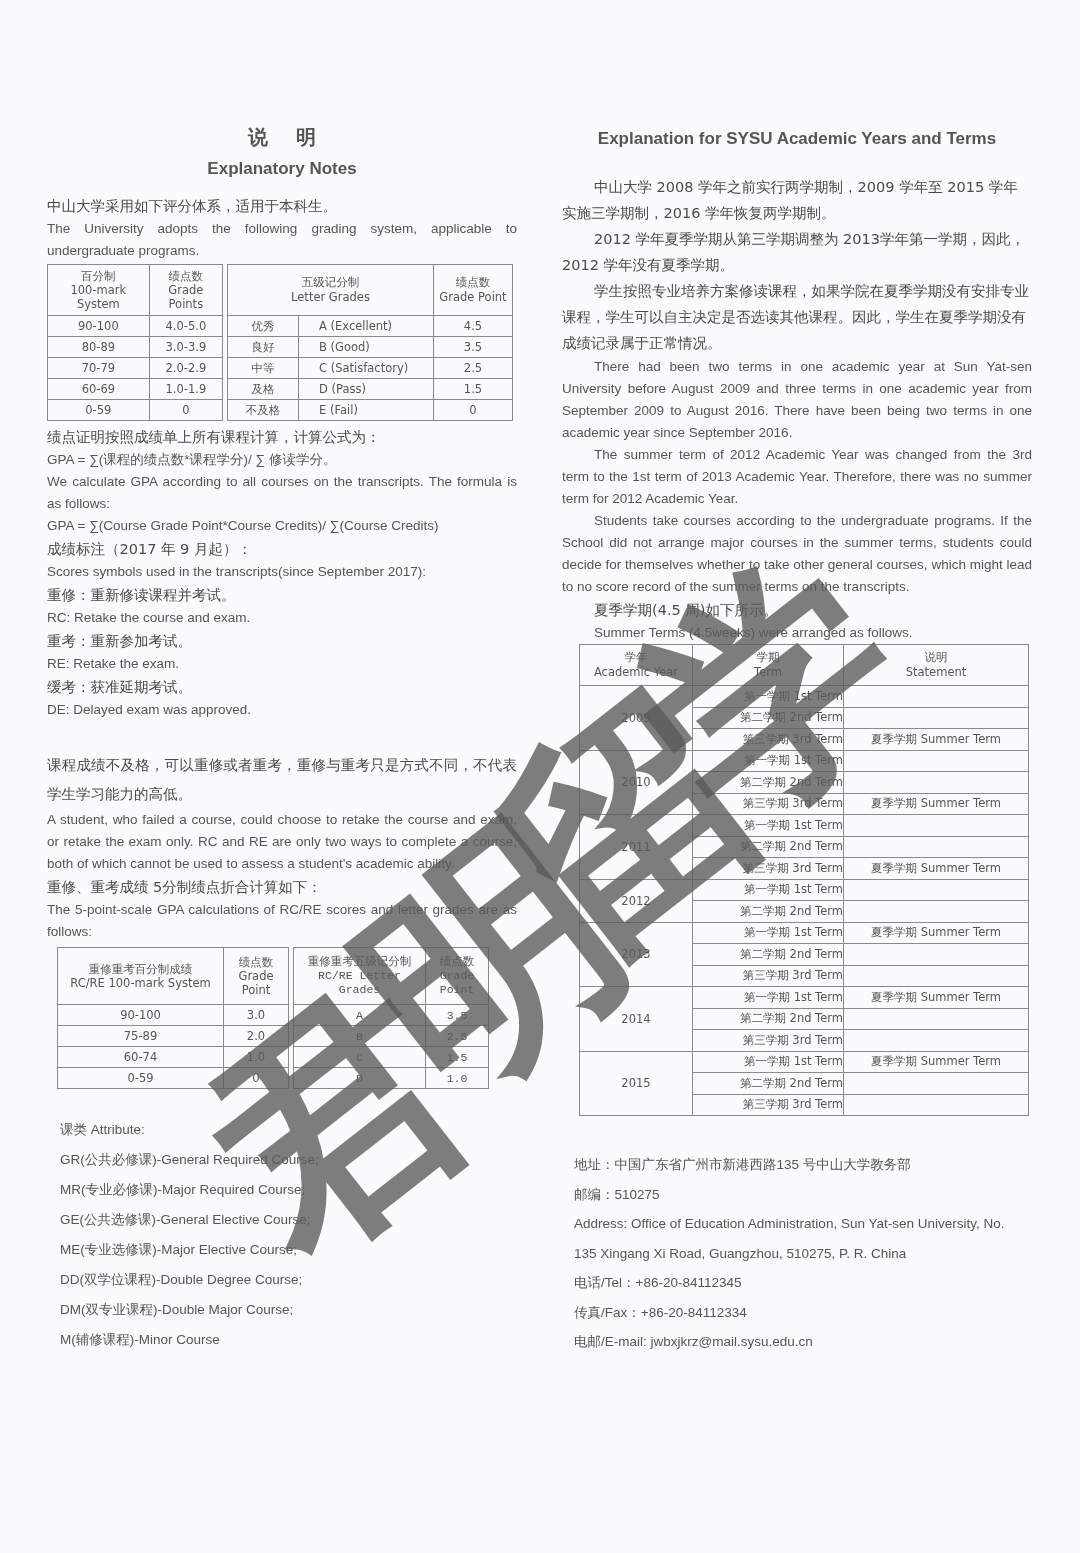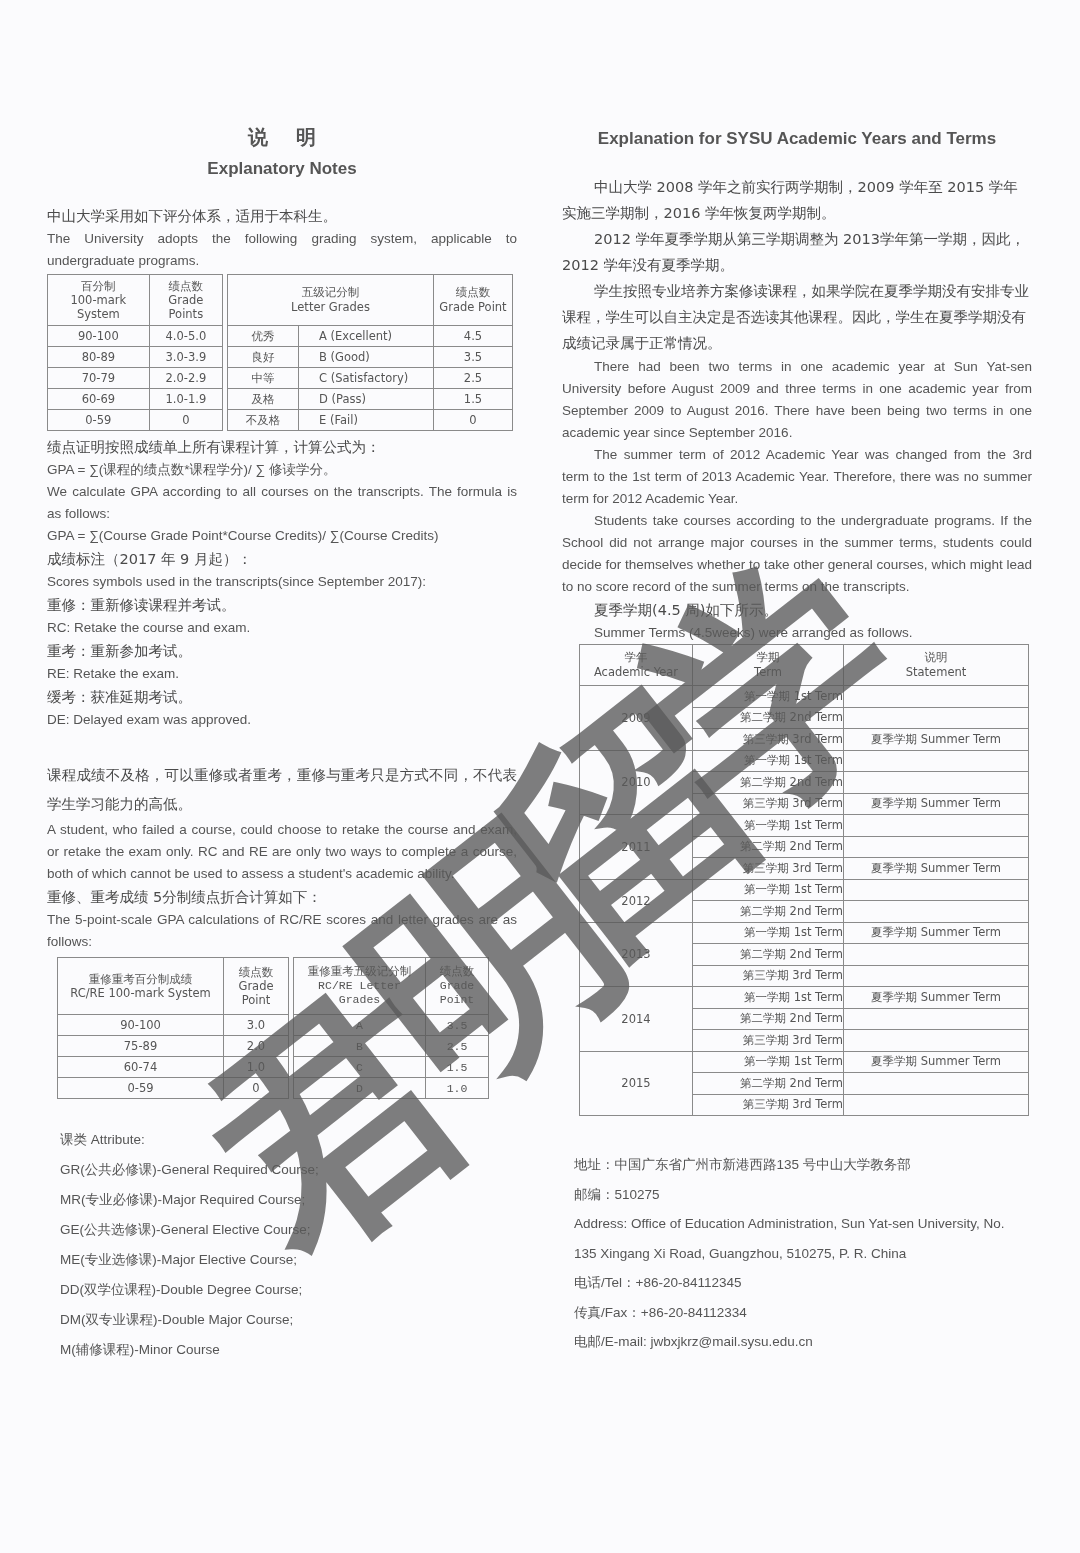--- a/index.html
+++ b/index.html
@@ -46,21 +46,21 @@
     font-family: "DejaVu Sans", sans-serif; font-weight: bold; line-height: 1;
   }
 </style>
 </head>
 <body>
 
 <div class="col left">
   <h1 class="title-cn spaced">说明</h1>
   <h2 class="title-en">Explanatory Notes</h2>
 
-  <p class="cn" style="margin-top:22px">中山大学采用如下评分体系，适用于本科生。</p>
+  <p class="cn" style="margin-top:12px">中山大学采用如下评分体系，适用于本科生。</p>
   <p class="en">The University adopts the following grading system, applicable to undergraduate programs.</p>
 
   <div class="g-tables">
     <table class="t1">
       <tbody>
           <tr>
         <th><span>百分制</span><br><span>100-mark System</span></th>
         <th><span>绩点数</span><br><span>Grade Points</span></th>
       </tr>
       <tr>

